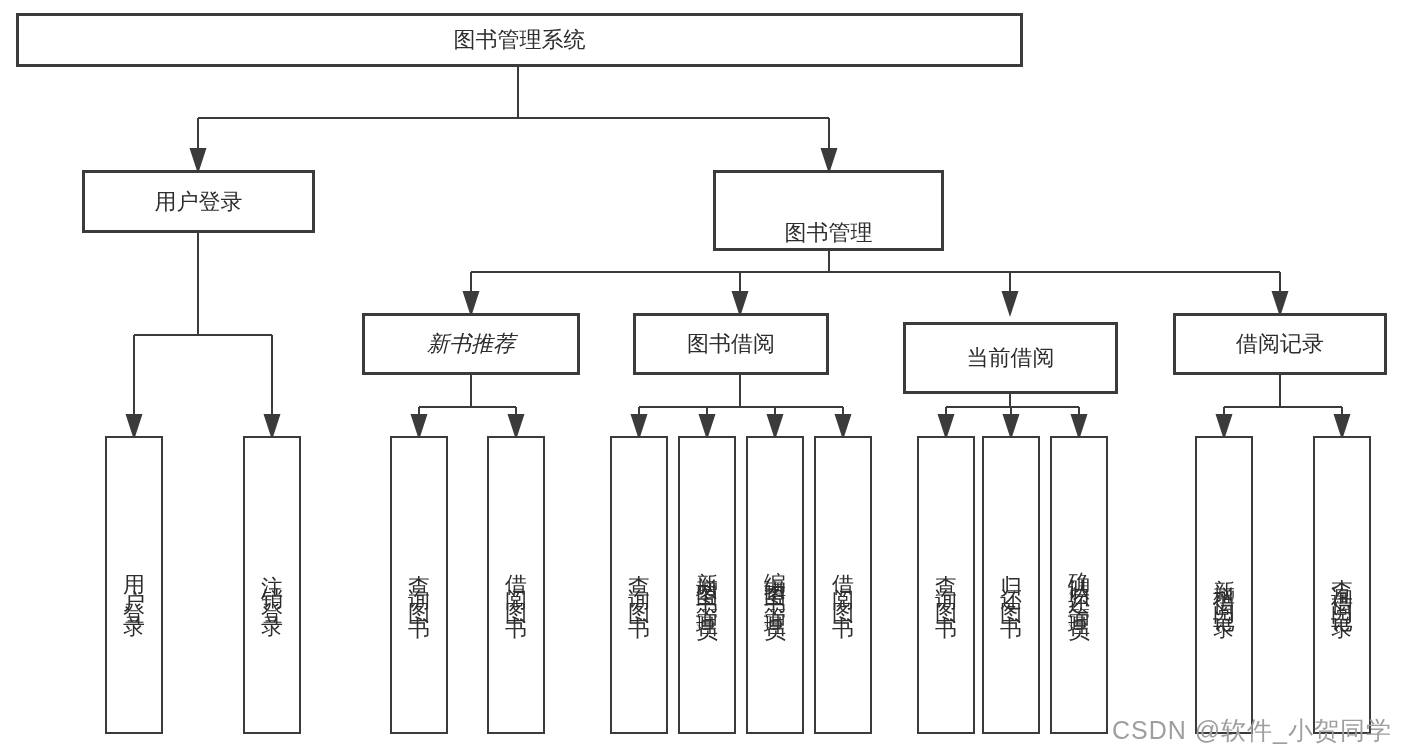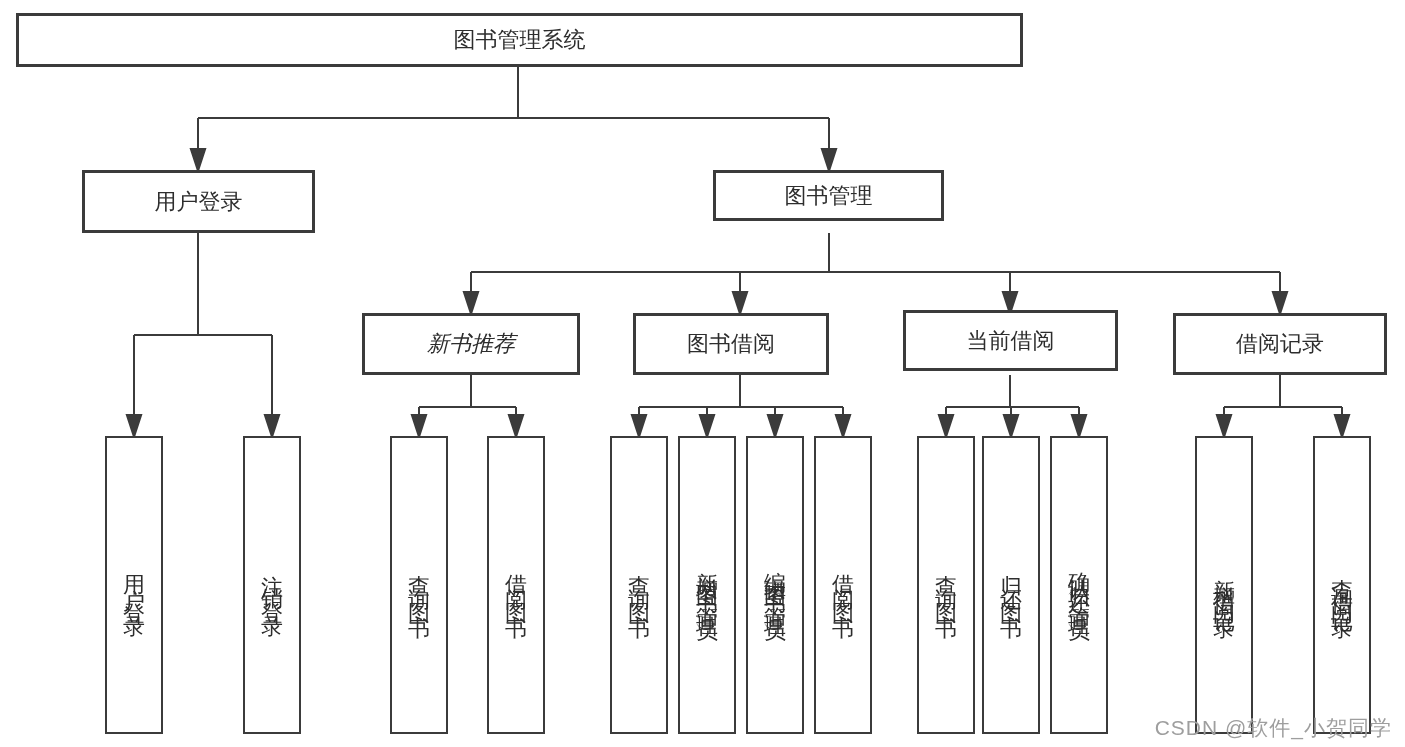--- a/index.html
+++ b/index.html
@@ -42,33 +42,33 @@
     text-orientation: mixed;
     white-space: nowrap;
     letter-spacing: 14px;
   }
   .v-text.ls6 { letter-spacing: 8px; }
   .v-text.ls9 { letter-spacing: 7px; }
   .watermark {
     position: absolute;
     right: 13px;
     top: 714px;
-    font-size: 21px;
+    font-size: 25px;
     color: #9e9e9e;
     letter-spacing: 1px;
     z-index: 10;
     white-space: nowrap;
   }
   
   #n-root  { left: 16px;   top: 13px;  width: 1007px; height: 54px; }
   #n-l2a   { left: 82px;   top: 170px; width: 233px;  height: 63px; }
-  #n-l2b   { left: 713px;  top: 170px; width: 231px;  height: 51px; }
+  #n-l2b   { left: 713px;  top: 170px; width: 231px;  height: 81px; align-items: flex-end; }
   #n-l3a   { left: 362px;  top: 313px; width: 218px;  height: 62px; font-style: italic; }
   #n-l3b   { left: 633px;  top: 313px; width: 196px;  height: 62px; }
-  #n-l3c   { left: 903px;  top: 310px; width: 215px;  height: 61px; }
+  #n-l3c   { left: 903px;  top: 322px; width: 215px;  height: 72px; }
   #n-l3d   { left: 1173px; top: 313px; width: 214px;  height: 62px; }
   .leaf    { top: 436px; width: 58px; height: 298px; }
   #lf-a1 { left: 105px; }  #lf-a2 { left: 243px; }
   #lf-b1 { left: 390px; }  #lf-b2 { left: 487px; }
   #lf-c1 { left: 610px; }  #lf-c2 { left: 678px; }
   #lf-c3 { left: 746px; }  #lf-c4 { left: 814px; }
   #lf-d1 { left: 917px; }  #lf-d2 { left: 982px; }
   #lf-d3 { left: 1050px; }
   #lf-e1 { left: 1195px; } #lf-e2 { left: 1313px; }
 </style>

